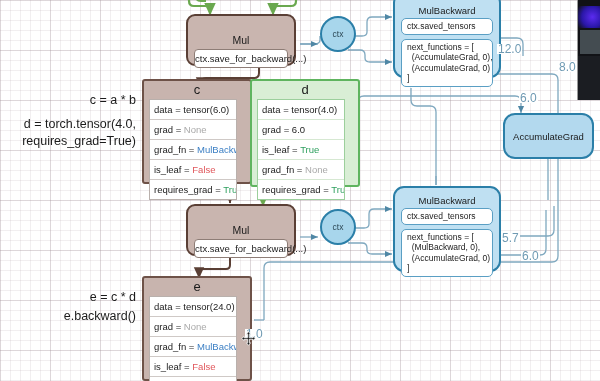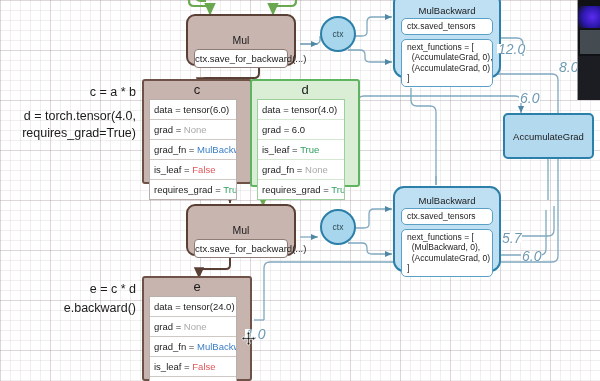--- a/index.html
+++ b/index.html
@@ -57,30 +57,30 @@
   }
 
   
   .bnode{position:absolute;border:2px solid #2b7fa8;background:#bfe0f2;border-radius:11px;box-sizing:border-box;}
   .bnode .btitle{text-align:center;font-size:9.5px;color:#1b1b1b;line-height:15px;height:15px;}
   .bnode .bbox{
     margin:0 6px 4px 6px;background:#fff;border:1px solid #5a9fc4;border-radius:5px;
     font-size:8.5px;color:#1b1b1b;padding:2px 5px;white-space:pre;line-height:10.5px;
   }
   .accum{
-    position:absolute;border:2px solid #2b7fa8;background:#b3d9ee;border-radius:5px;box-sizing:border-box;
+    position:absolute;border:2px solid #2b7fa8;background:#b3d9ee;border-radius:12px;box-sizing:border-box;
     display:flex;align-items:center;justify-content:center;font-size:9.5px;color:#1b1b1b;
   }
 
   
-  .note{position:absolute;font-size:12.5px;color:#1b1b1b;line-height:17px;white-space:pre;}
+  .note{position:absolute;font-size:12.5px;color:#1b1b1b;line-height:17px;white-space:pre;margin-top:8px;}
   .note.right{text-align:right;}
 
   
-  .elabel{position:absolute;font-size:14px;color:#6f9ab3;background:#fff;padding:0 1px;line-height:10px;font-style:italic;}
+  .elabel{position:absolute;font-size:12px;color:#6f9ab3;background:#fff;padding:0 1px;line-height:10px;}
 
   
   #darkpanel{position:absolute;right:0;top:0;width:22px;height:100px;background:#111216;border-left:1px solid #9a9a9a;overflow:hidden;}
   #darkpanel .glow{position:absolute;left:-6px;top:6px;width:34px;height:22px;
     background:radial-gradient(circle at 60% 50%, #5b2bf0 0%, #2a17a8 45%, rgba(17,18,22,0) 75%);}
   #darkpanel .bar{position:absolute;left:2px;top:30px;width:20px;height:24px;background:#707b84;opacity:.55;}
   #darkpanel .bar2{position:absolute;left:0;top:56px;width:22px;height:44px;background:#1b1d22;}
 
   
   #cursor{position:absolute;width:15px;height:15px;}

